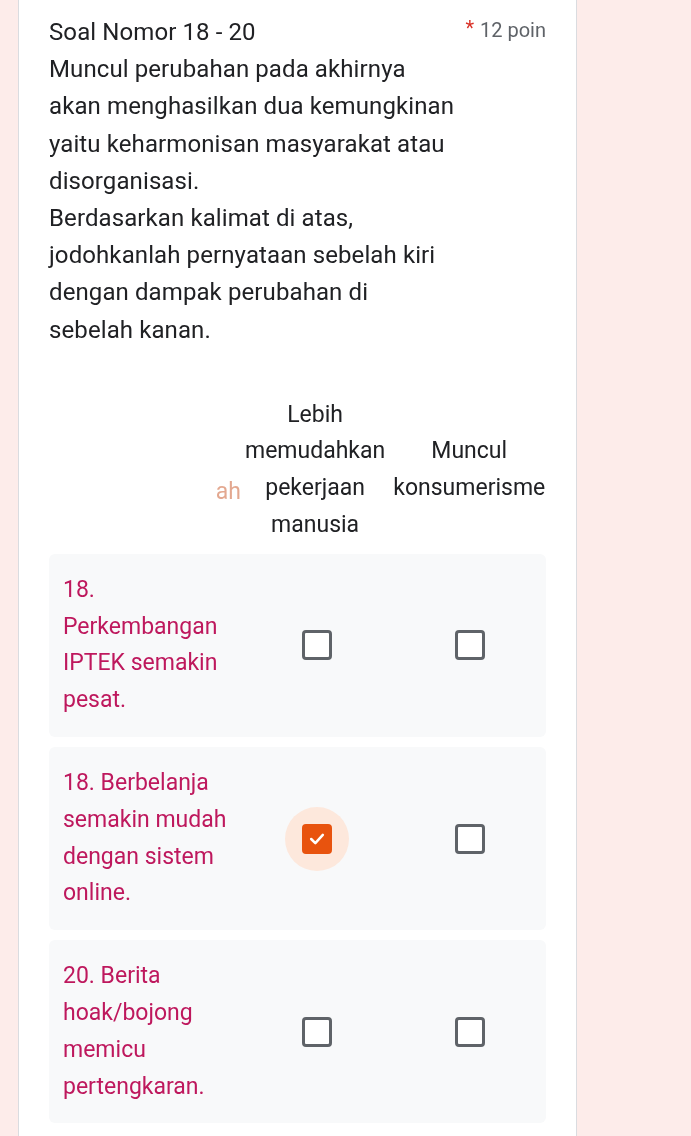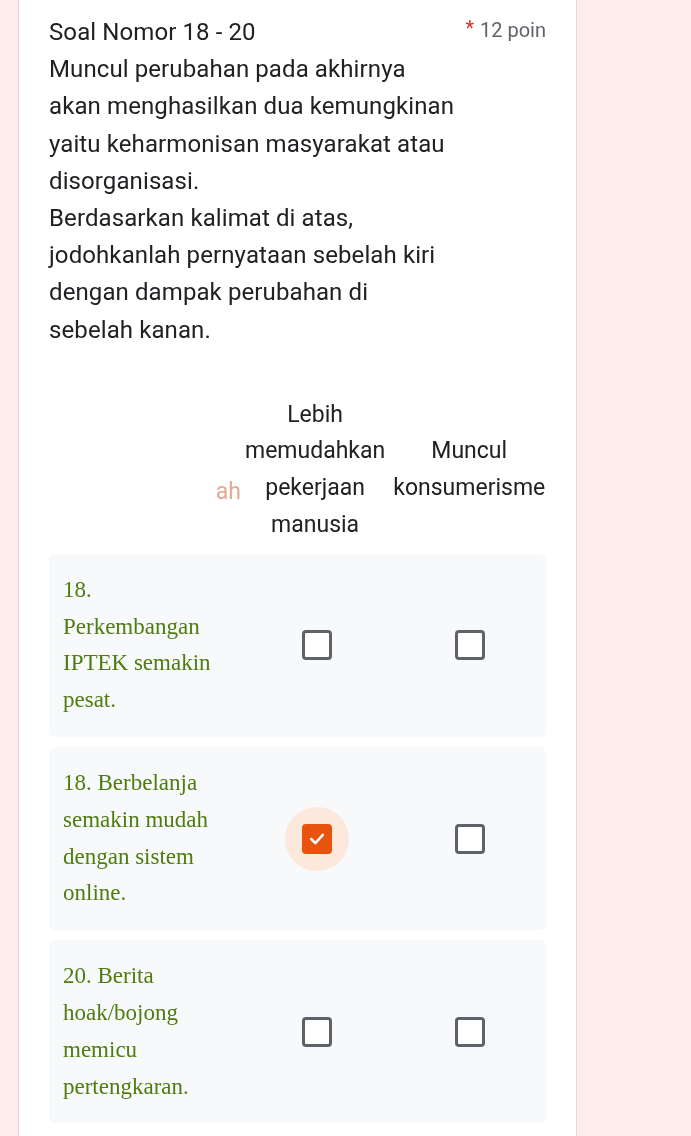--- a/index.html
+++ b/index.html
@@ -95,24 +95,23 @@
     display: flex;
     align-items: center;
     border-radius: 6px;
     margin-top: 10px;
   }
   .grid-row .row-label-col {
     background: #f8f9fa;
     padding: 18px 14px 18px 14px;
     font-size: 23px;
     line-height: 1.6;
-    color: #4d7c0f;
+    color: #be185d;
     border-top-left-radius: 6px;
     border-bottom-left-radius: 6px;
-    font-family: Liberation Serif, serif;
   }
   .grid-row .cells-bg {
     flex: 1;
     display: flex;
     align-items: stretch;
     background: #f8f9fa;
     border-top-right-radius: 6px;
     border-bottom-right-radius: 6px;
     align-self: stretch;
   }

